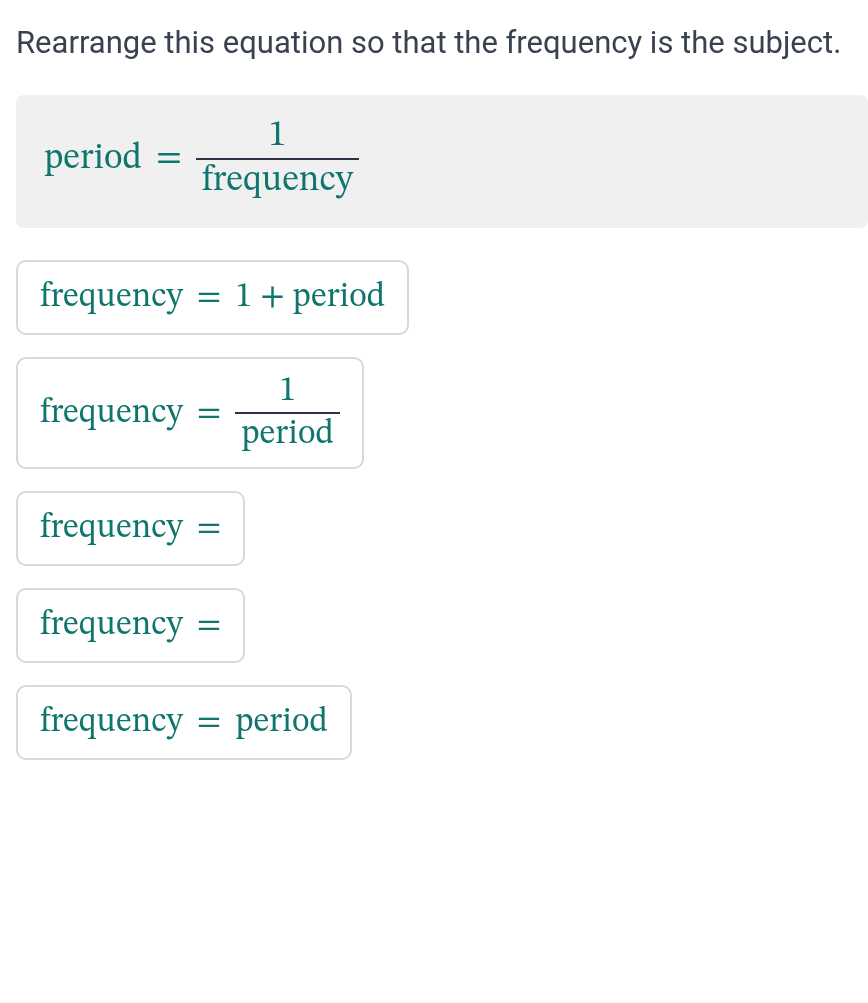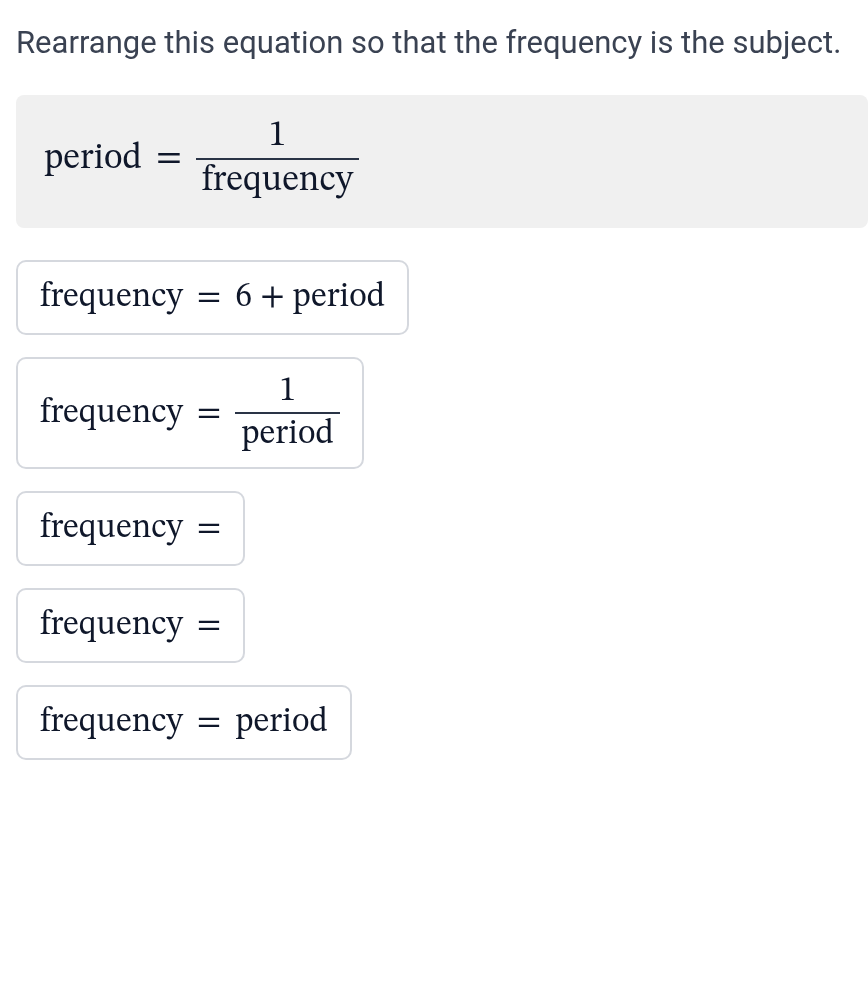--- a/index.html
+++ b/index.html
@@ -19,21 +19,21 @@
   }
   .equation-box {
     background: #f0f0f0;
     border-radius: 8px;
     padding: 22px 28px 26px 28px;
     margin-bottom: 32px;
     width: 852px;
   }
   .math {
     font-family: "Cambria Math", "STIX Two Math", "Latin Modern Math", "Times New Roman", serif;
-    color: #0f172a;
+    color: #0f766e;
     font-size: 36px;
     display: inline-flex;
     align-items: center;
     gap: 14px;
     text-align: right;
   }
   .frac {
     display: inline-flex;
     flex-direction: column;
     align-items: center;
@@ -73,21 +73,21 @@
     </span>
   </span>
 </div>
 
 <div class="answers">
 
   <div class="answer">
     <span class="math">
       <span>frequency</span>
       <span>=</span>
-      <span>6 + period</span>
+      <span>1 + period</span>
     </span>
   </div>
 
   <div class="answer">
     <span class="math">
       <span>frequency</span>
       <span>=</span>
       <span class="frac">
         <span class="num">1</span>
         <span class="den">period</span>

